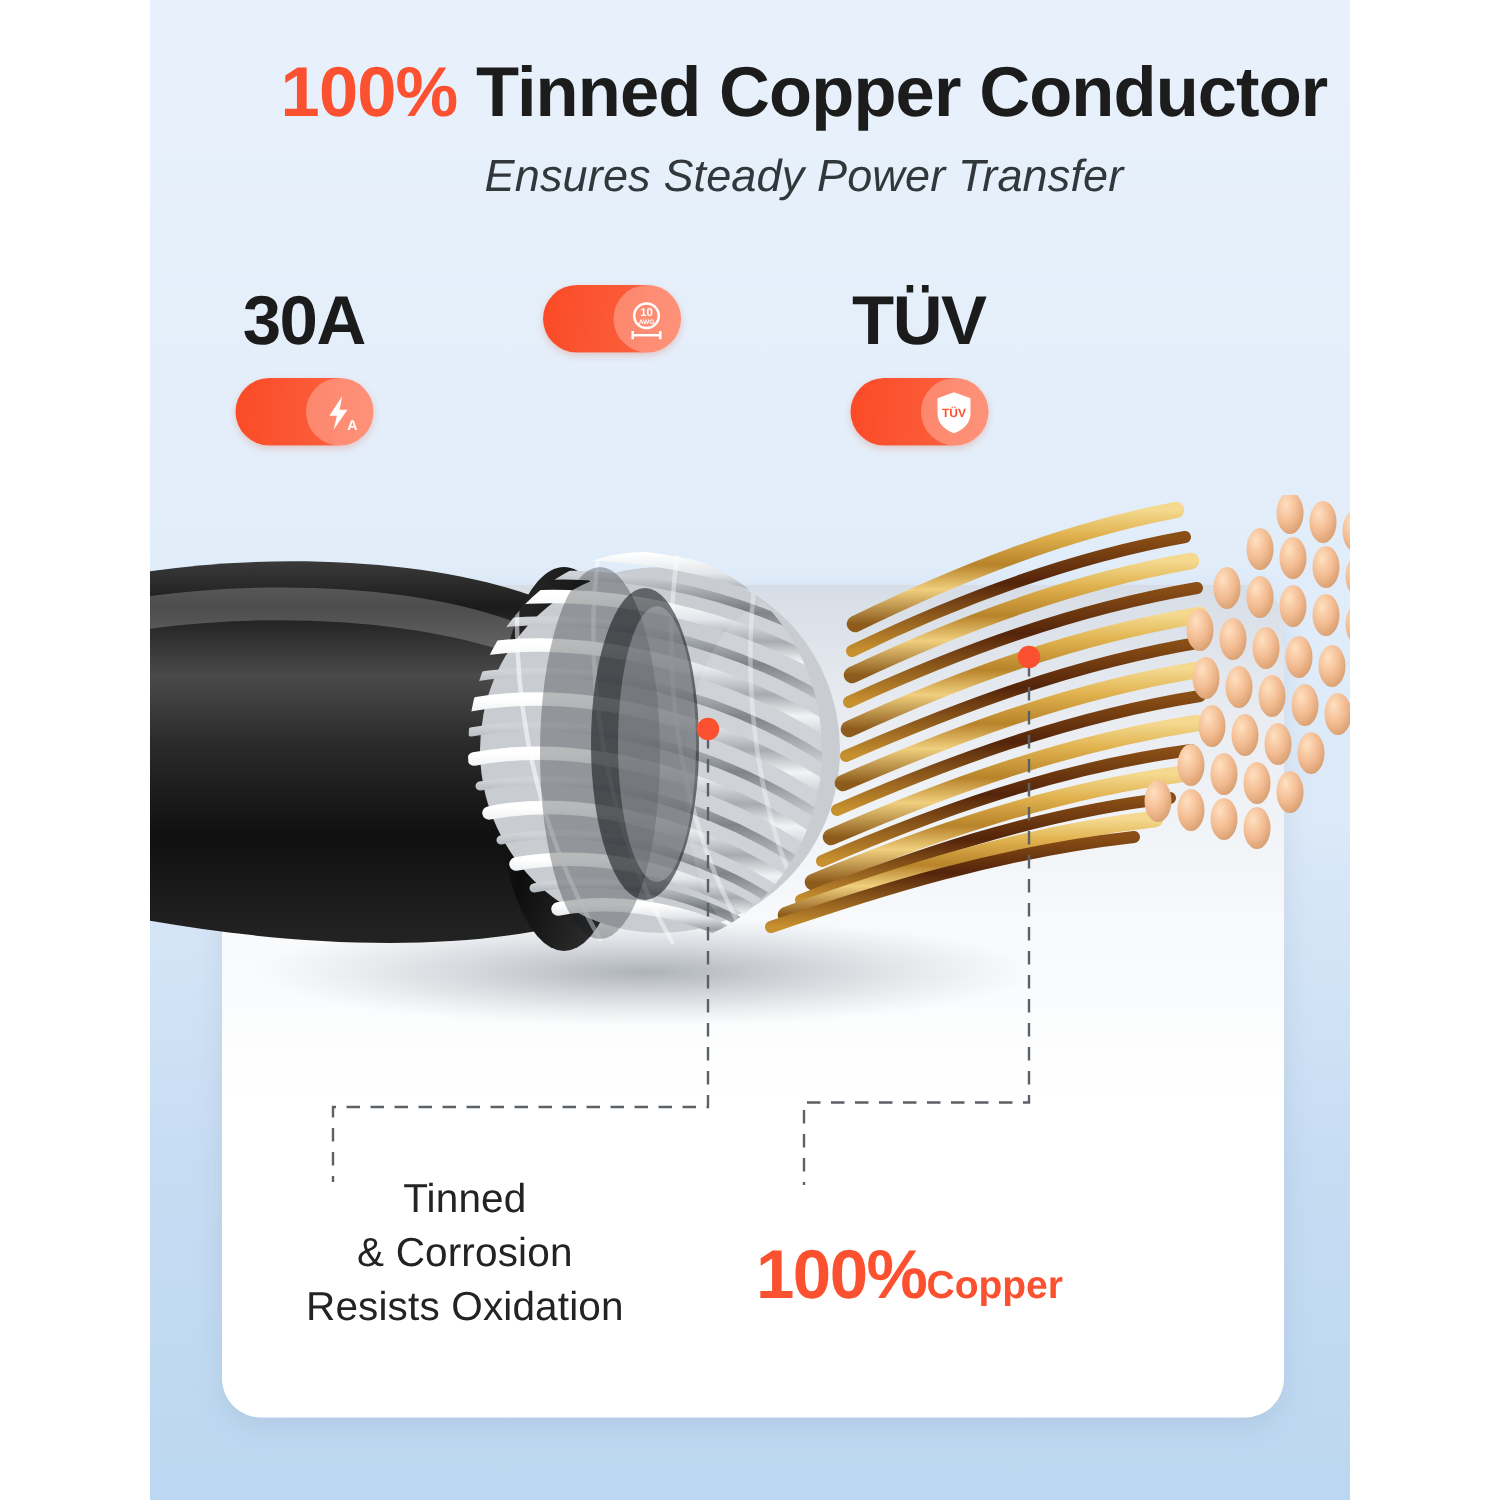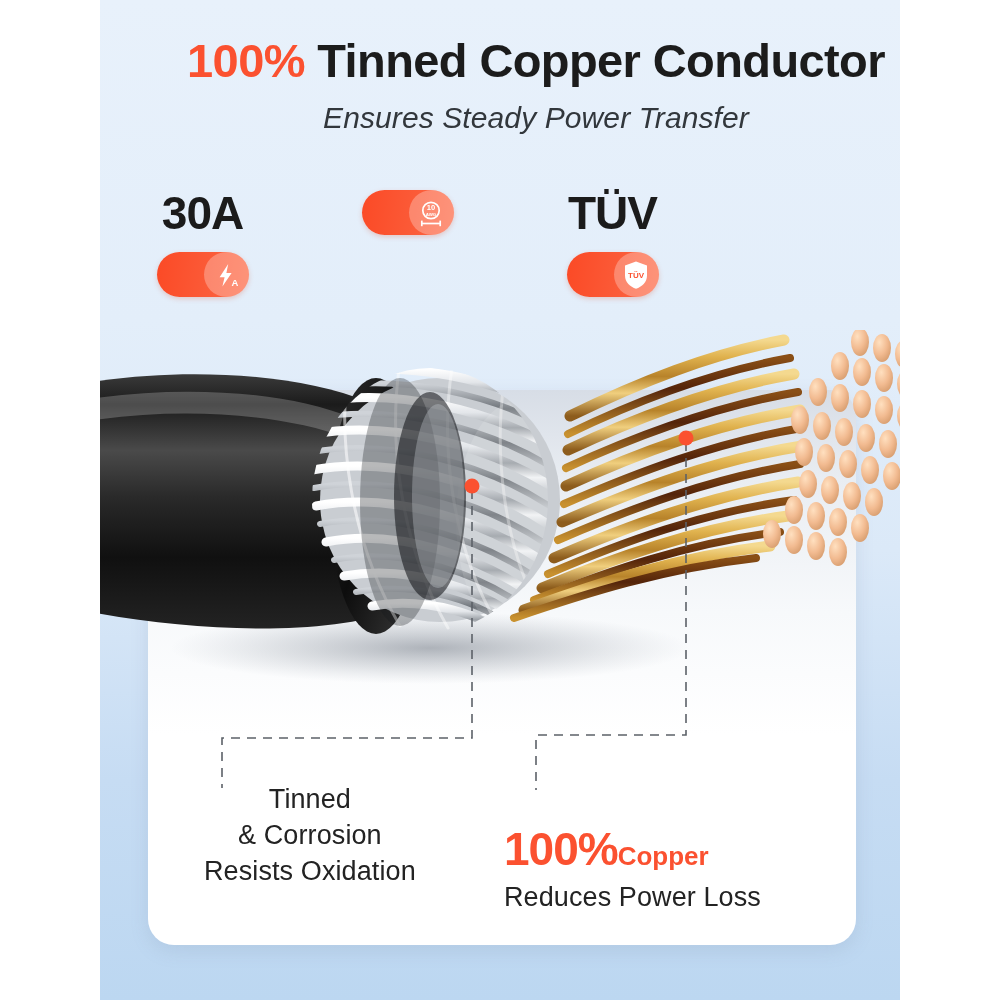--- a/index.html
+++ b/index.html
@@ -333,16 +333,15 @@
   </svg>
 
   <div class="callout" id="callout-left">
     <div class="c-dark">Tinned</div>
     <div class="c-dark">&amp; Corrosion</div>
     <div class="c-dark">Resists Oxidation</div>
   </div>
 
   <div class="callout" id="callout-right">
     <div class="c-big"><span>100%</span><span class="c-small">Copper</span></div>
-    <div class="c-sub">Reduces Power Loss</div>
   </div>
 
 </div>
 
 </body></html>

